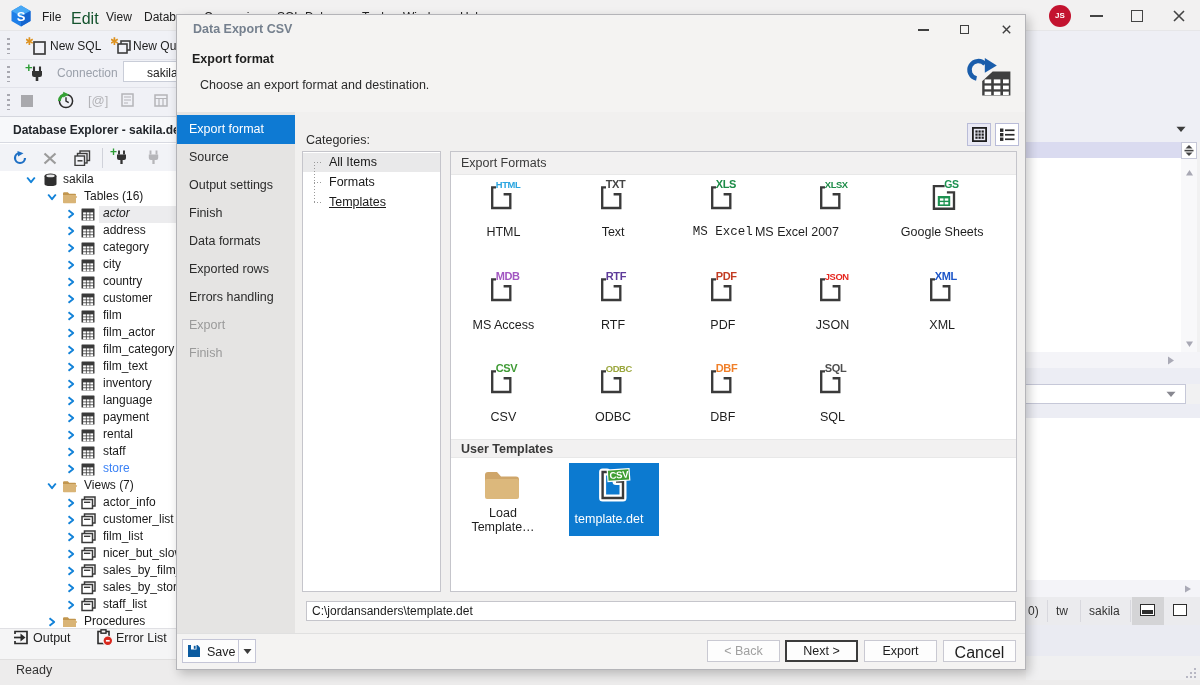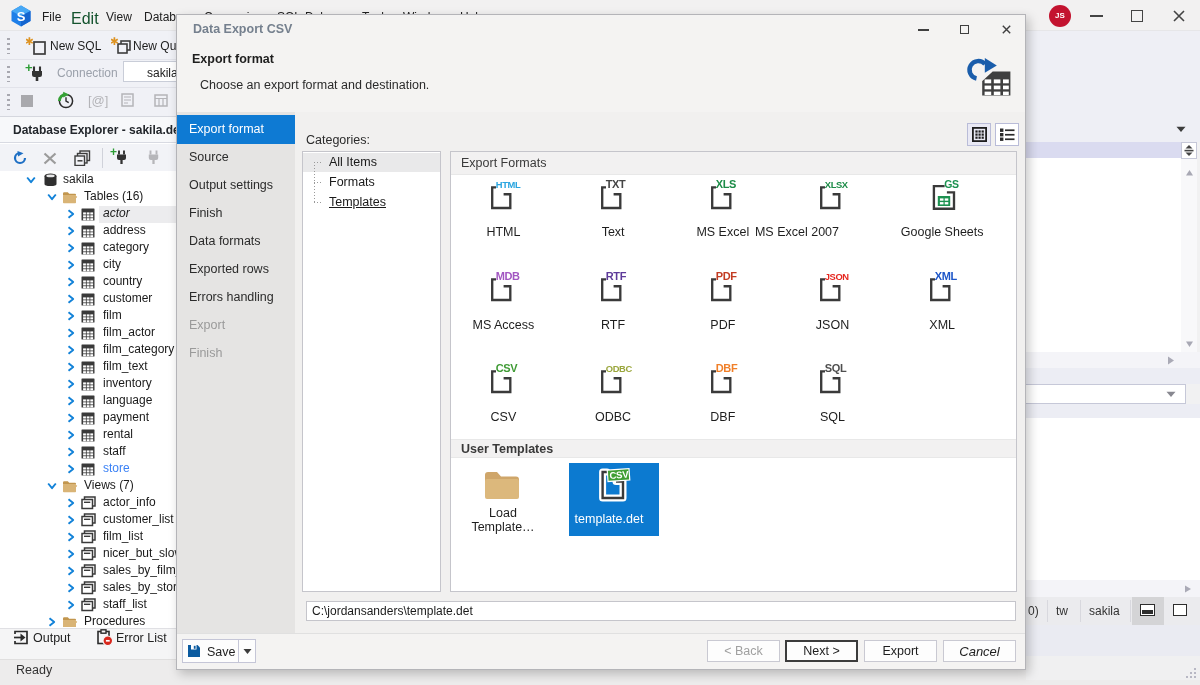--- a/index.html
+++ b/index.html
@@ -633,21 +633,21 @@
 <div class="abs" style="left:448.4px;top:225.3px;width:110px;text-align:center;font-size:12.5px;color:#1e1e1e;">HTML</div>
 <svg class="abs" style="left:600.0px;top:178.0px;" width="42" height="34" viewBox="0 0 42 34">
  <path d="M 6 9.3 H 2.2 V 30 H 20.3 V 16.2 H 13.6" fill="none" stroke="#3a3a3a" stroke-width="2.35"></path>
  <text x="5.8" y="10.3" font-size="11" font-weight="bold" fill="#454545" font-family="Liberation Sans" letter-spacing="-0.4">TXT</text>
 </svg>
 <div class="abs" style="left:558.1px;top:225.3px;width:110px;text-align:center;font-size:12.5px;color:#1e1e1e;">Text</div>
 <svg class="abs" style="left:709.6999999999999px;top:178.0px;" width="42" height="34" viewBox="0 0 42 34">
  <path d="M 6 9.3 H 2.2 V 30 H 20.3 V 16.2 H 13.6" fill="none" stroke="#3a3a3a" stroke-width="2.35"></path>
  <text x="5.8" y="10.3" font-size="11" font-weight="bold" fill="#1c8c47" font-family="Liberation Sans" letter-spacing="-0.4">XLS</text>
 </svg>
-<div class="abs" style="left:667.8px;top:225.3px;width:110px;text-align:center;font-size:12.5px;color:#1e1e1e;">MS Excel</div>
+<div class="abs" style="left:667.8px;top:225.3px;width:110px;text-align:center;font-size:12.5px;color:#1e1e1e;font-family:Liberation Mono, monospace;">MS Excel</div>
 <svg class="abs" style="left:819.4px;top:178.0px;" width="42" height="34" viewBox="0 0 42 34">
  <path d="M 6 9.3 H 2.2 V 30 H 20.3 V 16.2 H 13.6" fill="none" stroke="#3a3a3a" stroke-width="2.35"></path>
  <text x="5.8" y="10.3" font-size="9.4" font-weight="bold" fill="#1c8c47" font-family="Liberation Sans" letter-spacing="-0.4">XLSX</text>
 </svg>
 <div class="abs" style="left:742px;top:225.3px;width:110px;text-align:center;font-size:12.5px;color:#1e1e1e;">MS Excel 2007</div>
 <svg class="abs" style="left:929.1px;top:178.0px;" width="42" height="34" viewBox="0 0 42 34">
  <path d="M 15.6 8.1 H 4.9 V 30.7 H 25 V 14.3 H 17.9" fill="none" stroke="#3a3a3a" stroke-width="2.35"></path>
  <rect x="8.8" y="18" width="12.4" height="10" fill="#1c9150"></rect>
  <g fill="#fff">
       <rect x="10.9" y="20.4" width="3.6" height="2.3"></rect>
@@ -737,12 +737,12 @@
     <polygon points="0.5,1 8.5,1 4.5,6" fill="#3c3c3c"></polygon>
   </svg>
 
 <div class="abs" style="left:707px;top:640px;width:73px;height:22px;background:#fdfdfd;border:1px solid #c9c9d2;"></div>
 <div class="abs" style="left:707px;top:644px;width:73px;text-align:center;font-size:12.5px;color:#a0a0a0;">&lt; Back</div>
 <div class="abs" style="left:785px;top:640px;width:73px;height:22px;background:#fdfdfd;border:2px solid #3c3c3c;"></div>
 <div class="abs" style="left:785px;top:644px;width:73px;text-align:center;font-size:12.5px;color:#1e1e1e;">Next &gt;</div>
 <div class="abs" style="left:864px;top:640px;width:73px;height:22px;background:#fdfdfd;border:1px solid #c9c9d2;"></div>
 <div class="abs" style="left:864px;top:644px;width:73px;text-align:center;font-size:12.5px;color:#1e1e1e;">Export</div>
 <div class="abs" style="left:943px;top:640px;width:73px;height:22px;background:#fdfdfd;border:1px solid #c9c9d2;"></div>
-<div class="abs" style="left:943px;top:644px;width:73px;text-align:center;font-size:13px;color:#1e1e1e;font-style:italic;">Cancel</div>
+<div class="abs" style="left:943px;top:644px;width:73px;text-align:center;font-size:16px;color:#1e1e1e;">Cancel</div>
 </body></html>

